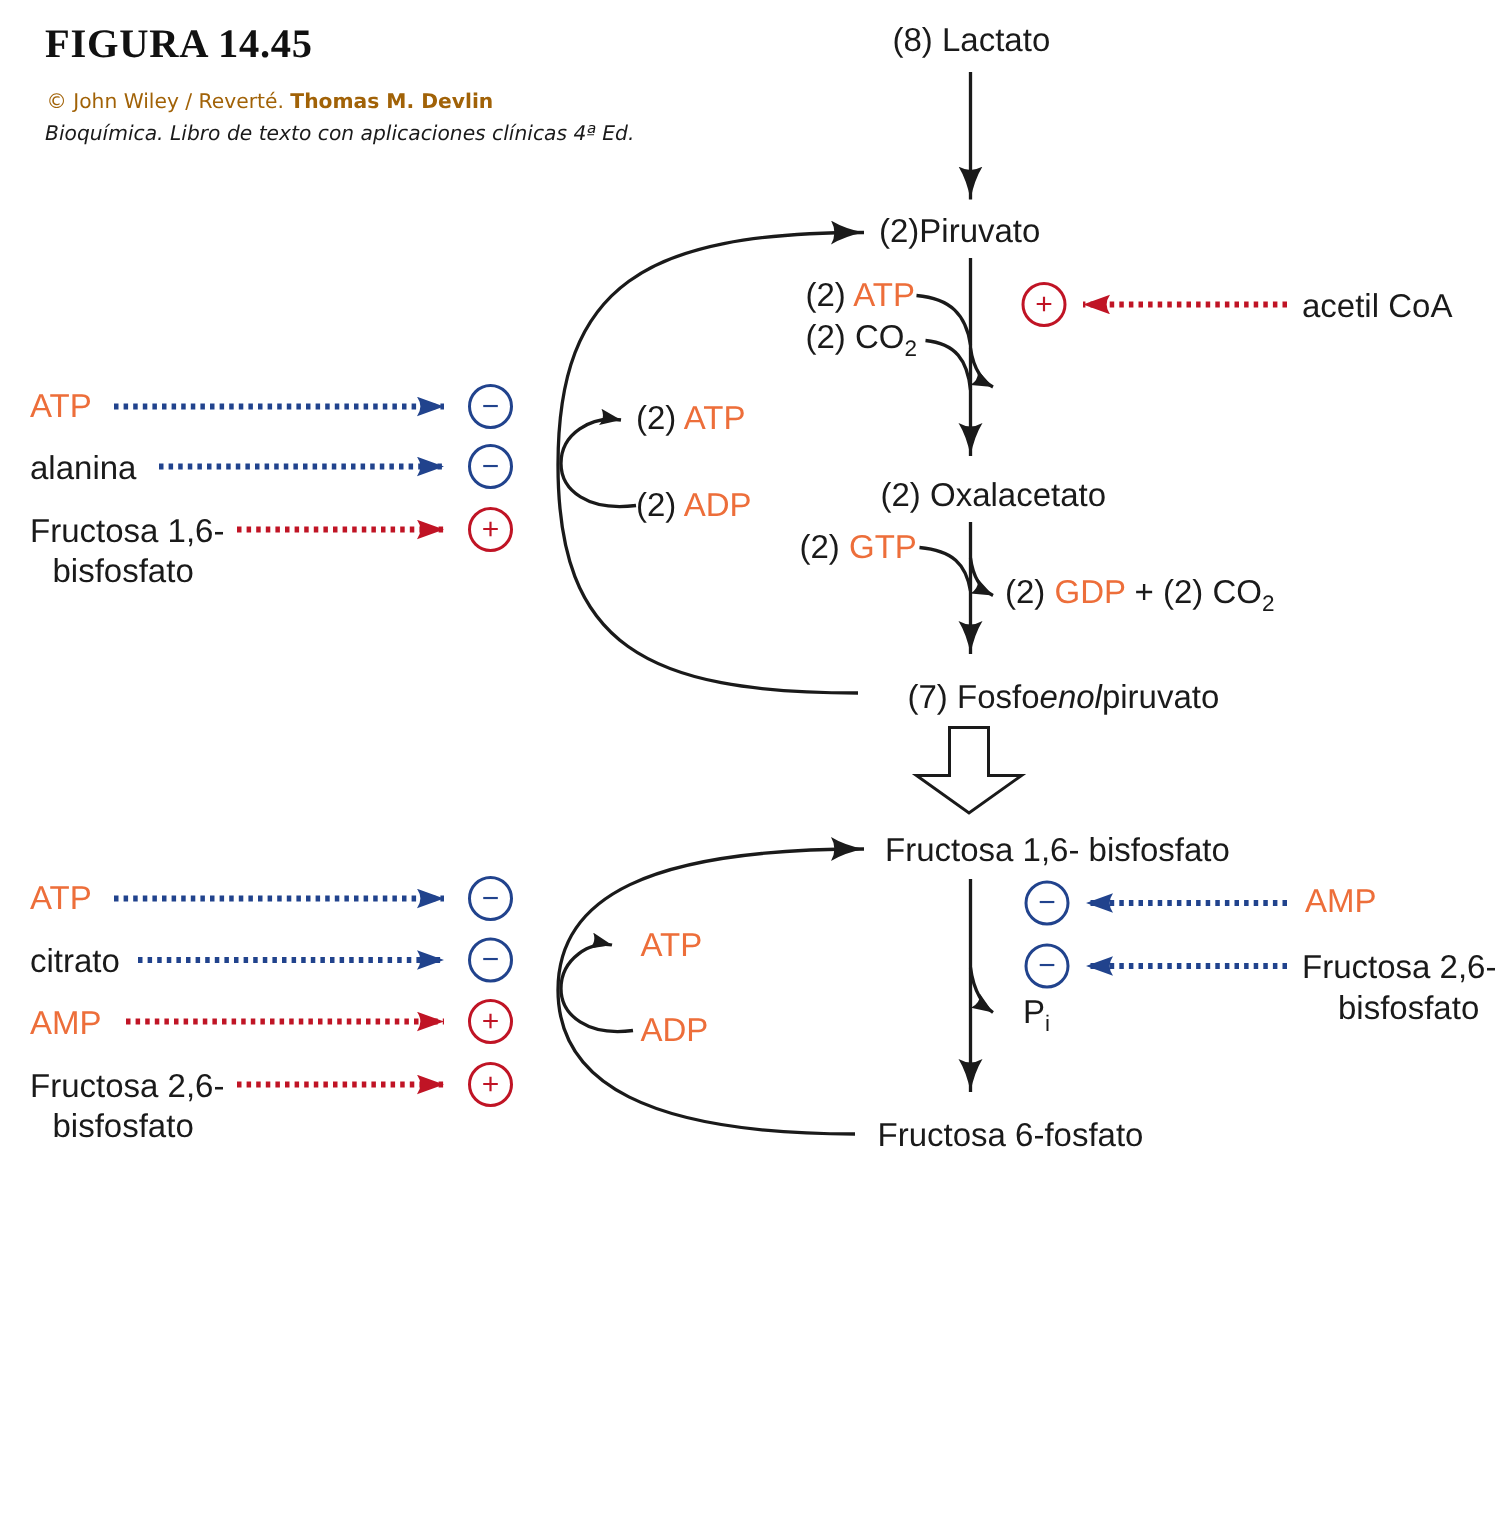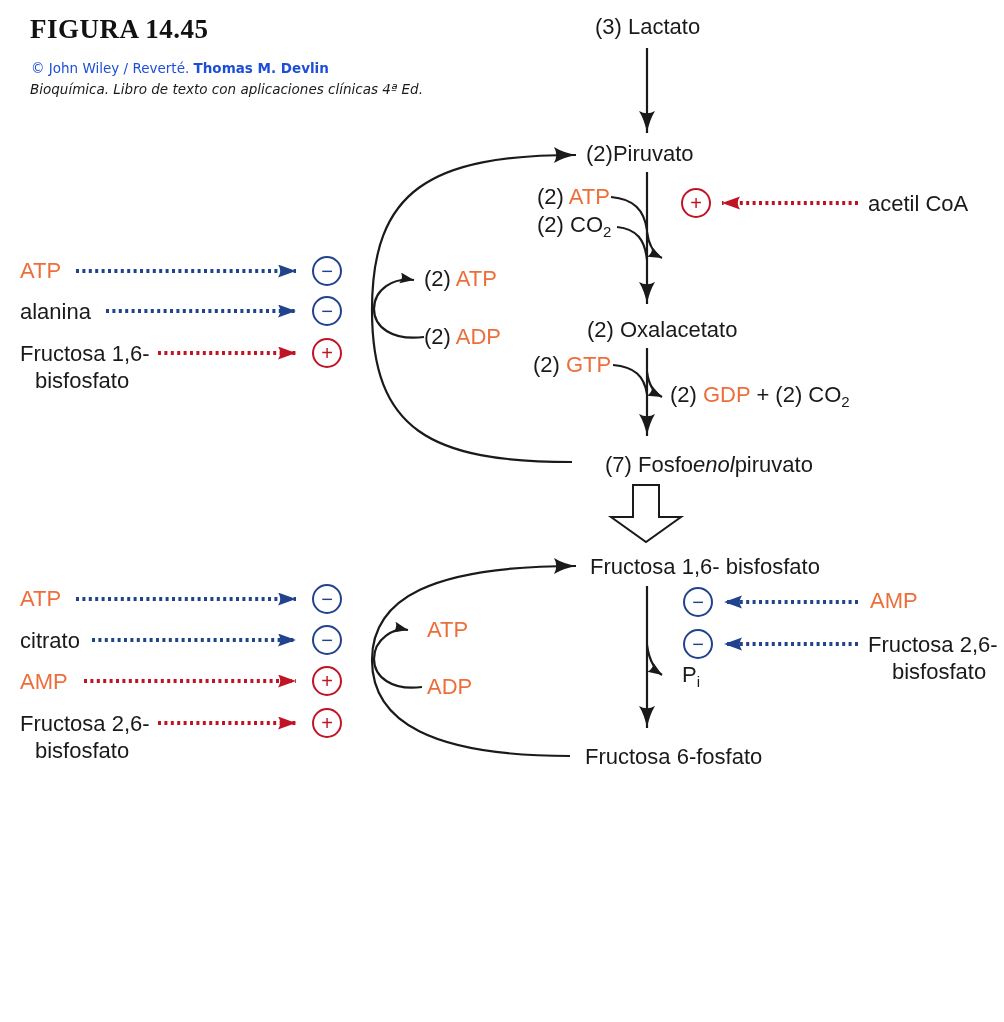--- a/index.html
+++ b/index.html
@@ -13,21 +13,21 @@
   .ind { padding-left:15px; }
   .ind2 { padding-left:24px; }
   .circle { position:absolute; width:30px; height:30px; box-sizing:border-box; border-radius:50%;
             border:2.5px solid; display:flex; align-items:center; justify-content:center;
             font-size:20px; line-height:20px; background:#ffffff; }
   .c-blue { border-color:#21438D; color:#21438D; }
   .c-red  { border-color:#C01425; color:#C01425; }
   .fig-title { position:absolute; left:30px; top:14px; font-family:"Liberation Serif", serif;
                font-weight:700; font-size:27px; letter-spacing:0.5px; color:#111; }
   .credit { position:absolute; left:31px; top:60px; font-family:"DejaVu Sans", sans-serif;
-            font-size:13.5px; color:#1d4ed8; }
+            font-size:13.5px; color:#a16207; }
   .credit .bold { font-weight:700; }
   .credit-it { position:absolute; left:30px; top:81px; font-family:"DejaVu Sans", sans-serif;
                font-style:italic; font-size:13.5px; color:#1a1a1a; }
 </style>
 </head>
 <body>
 
 <div id="canvas">
 
   <svg id="arrows" width="1004" height="1022" viewBox="0 0 1004 1022">
@@ -85,21 +85,21 @@
 
     <line x1="858" y1="203" x2="722" y2="203" stroke="#C01425" stroke-width="4" stroke-dasharray="3 3.4" marker-end="url(#mRed)"></line>
     <line x1="858" y1="602" x2="724" y2="602" stroke="#21438D" stroke-width="4" stroke-dasharray="3 3.4" marker-end="url(#mBlue)"></line>
     <line x1="858" y1="644" x2="724" y2="644" stroke="#21438D" stroke-width="4" stroke-dasharray="3 3.4" marker-end="url(#mBlue)"></line>
   </svg>
 
   <div class="fig-title">FIGURA 14.45</div>
   <div class="credit"><span>© John Wiley / Reverté</span><span>. </span><span class="bold">Thomas M. Devlin</span></div>
   <div class="credit-it">Bioquímica. Libro de texto con aplicaciones clínicas 4ª Ed.</div>
 
-  <div class="lbl" style="left:595px; top:13px">(3) Lactato</div>
+  <div class="lbl" style="left:595px; top:13px">(8) Lactato</div>
   <div class="lbl" style="left:586px; top:140px">(2)Piruvato</div>
   <div class="lbl" style="left:587px; top:316px">(2) Oxalacetato</div>
   <div class="lbl" style="left:605px; top:451px"><span>(7) Fosfo</span><span class="em">enol</span><span>piruvato</span></div>
   <div class="lbl" style="left:590px; top:553px">Fructosa 1,6- bisfosfato</div>
   <div class="lbl" style="left:585px; top:743px">Fructosa 6-fosfato</div>
   <div class="lbl" style="left:588px; top:985px">Glucosa</div>
 
   <div class="lbl" style="left:537px; top:183px"><span>(2) </span><span class="o">ATP</span></div>
   <div class="lbl" style="left:537px; top:211px"><span>(2) CO</span><sub>2</sub></div>
   <div class="lbl" style="left:533px; top:351px"><span>(2) </span><span class="o">GTP</span></div>

